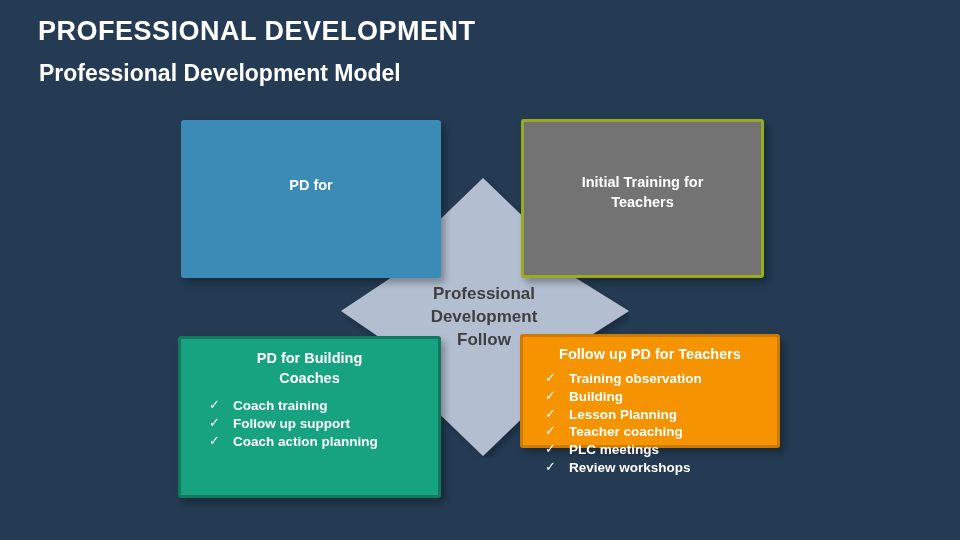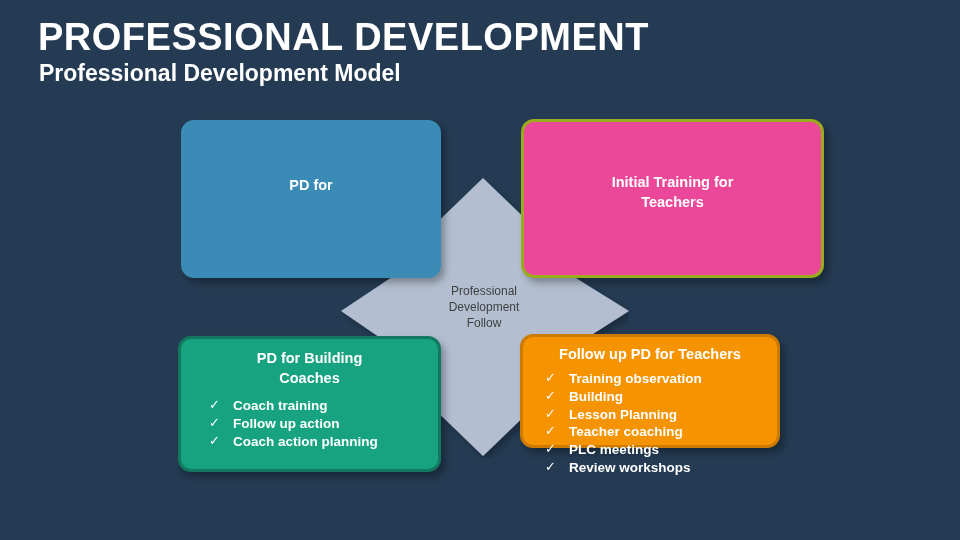--- a/index.html
+++ b/index.html
@@ -16,21 +16,21 @@
     overflow: hidden;
     font-family: "Liberation Sans", sans-serif;
     -webkit-font-smoothing: antialiased;
   }
 
   
   .title {
     position: absolute;
     left: 38px;
     top: 17px;
-    font-size: 38px;
+    font-size: 27px;
     font-weight: bold;
     letter-spacing: 0.5px;
     color: #ffffff;
     line-height: 1.1;
     white-space: nowrap;
   }
   .subtitle {
     position: absolute;
     left: 39px;
     top: 60px;
@@ -50,32 +50,32 @@
     height: 280px;
   }
   .cross-wrap svg { display: block; }
 
   .center-label {
     position: absolute;
     left: 404px;
     top: 283px;
     width: 160px;
     text-align: center;
-    font-size: 12px;
-    font-weight: normal;
+    font-size: 17px;
+    font-weight: bold;
     color: #3f3f3f;
     line-height: 1.35;
     pointer-events: none;
   }
 
   
   .card {
     position: absolute;
     box-sizing: border-box;
-    border-radius: 13px;
+    border-radius: 3px;
     color: #ffffff;
   }
   .card .card-title {
     font-size: 14.5px;
     font-weight: bold;
     line-height: 1.35;
     text-align: center;
   }
   .card ul {
     list-style: none;
@@ -108,35 +108,35 @@
   }
   .card-blue .card-title {
     position: absolute;
     left: 0; right: 0;
     top: 53px;
   }
 
   
   .card-olive {
     left: 521px;  top: 119px;
-    width: 303px; height: 159px;
-    background: #ec4899;
+    width: 243px; height: 159px;
+    background: #737373;
     border: 3px solid #9aab1e;
     box-shadow: 4px 5px 7px rgba(0,0,0,0.30);
   }
   .card-olive .card-title {
     position: absolute;
     left: 0; right: 0;
     top: 51px;
   }
 
   
   .card-teal {
     left: 178px;  top: 336px;
-    width: 263px; height: 136px;
+    width: 263px; height: 162px;
     background: #17a380;
     border: 3px solid #12795f;
     box-shadow: 4px 5px 7px rgba(0,0,0,0.30);
   }
   .card-teal .card-title {
     position: absolute;
     left: 0; right: 0;
     top: 10px;
   }
   .card-teal ul {
@@ -202,21 +202,21 @@
     </div>
   </div>
 
   <div class="card card-teal">
     <div class="card-title">
       <div>PD for Building</div>
       <div>Coaches</div>
     </div>
     <ul>
         <li><span class="tick">✓</span><span>Coach training</span></li>
-        <li><span class="tick">✓</span><span>Follow up action</span></li>
+        <li><span class="tick">✓</span><span>Follow up support</span></li>
         <li><span class="tick">✓</span><span>Coach action planning</span></li>
       </ul>
   </div>
 
   <div class="card card-orange">
     <div class="card-title">
       <div>Follow up PD for Teachers</div>
     </div>
     <ul>
         <li><span class="tick">✓</span><span>Training observation</span></li>

